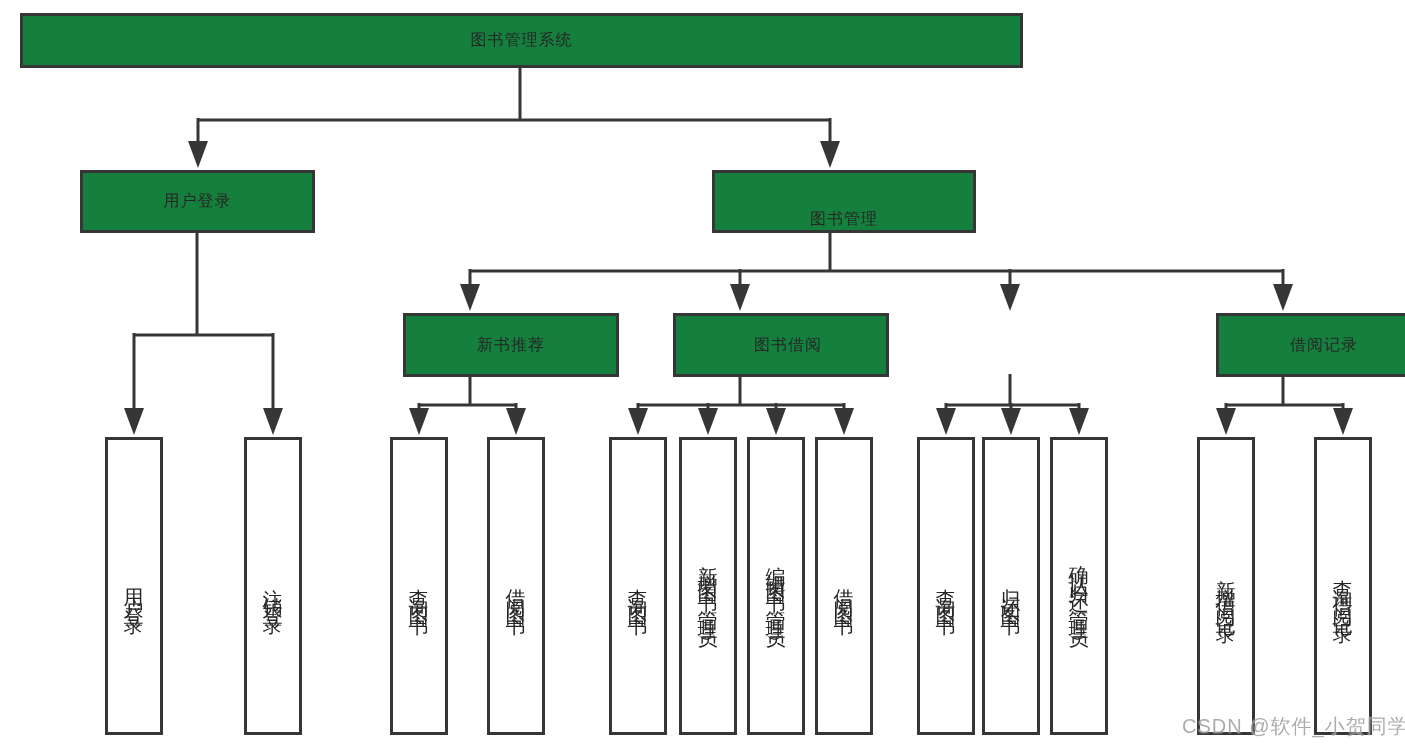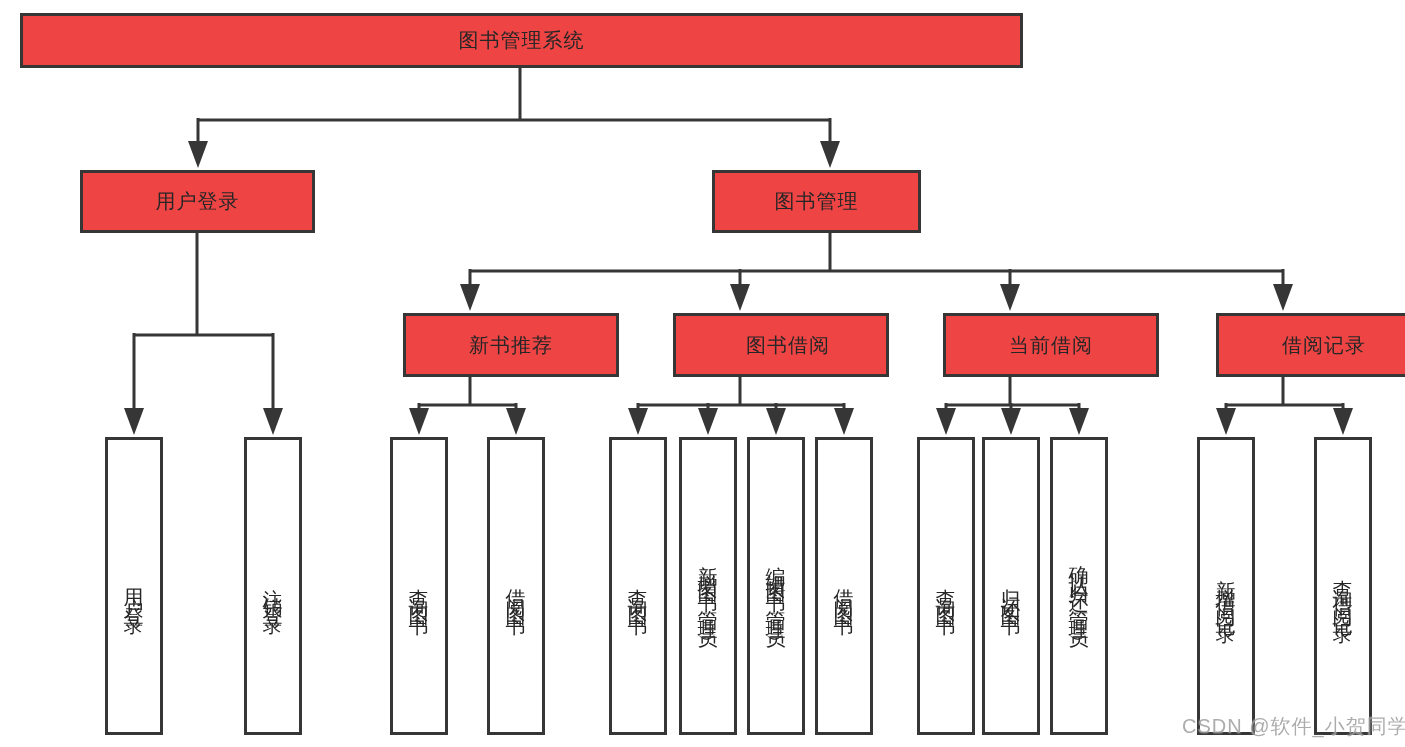--- a/index.html
+++ b/index.html
@@ -23,26 +23,26 @@
     stroke-width: 3;
     fill: none;
   }
   .connectors path.arrow {
     fill: #363636;
     stroke: none;
   }
   .hbox {
     position: absolute;
     box-sizing: border-box;
-    background: #ef4444;
+    background: #15803d;
     border: 3px solid #363636;
     display: flex;
     align-items: center;
     justify-content: center;
-    font-size: 20px;
+    font-size: 16px;
     letter-spacing: 1px;
     z-index: 1;
   }
   .lvl2 { top: 313px; width: 216px; height: 64px; margin-left: 41px; }
   .vbox {
     position: absolute;
     top: 437px;
     width: 58px;
     height: 298px;
     box-sizing: border-box;
@@ -104,32 +104,29 @@
     <path class="arrow" d="M1216,408 h20 L1226,435 z M1333,408 h20 L1343,435 z"></path>
   </svg>
 
   <div class="hbox" style="left:20px; top:13px; width:1003px; height:55px;">
     <span>图书管理系统</span>
   </div>
 
   <div class="hbox" style="left:80px; top:170px; width:235px; height:63px;">
     <span>用户登录</span>
   </div>
-  <div class="hbox" style="left:712px; top:170px; width:209px; height:63px;">
+  <div class="hbox" style="left:712px; top:170px; width:264px; height:63px;align-items:flex-end;">
     <span>图书管理</span>
   </div>
 
   <div class="hbox lvl2" style="left:362px;">
     <span>新书推荐</span>
   </div>
   <div class="hbox lvl2" style="left:632px;padding-left:14px;">
     <span>图书借阅</span>
-  </div>
-  <div class="hbox lvl2" style="left:902px;">
-    <span>当前借阅</span>
   </div>
   <div class="hbox lvl2" style="left:1175px;">
     <span>借阅记录</span>
   </div>
 
   <div class="vbox" style="left:105px;">
     <span class="vtext">用户登录</span>
   </div>
   <div class="vbox" style="left:244px;">
     <span class="vtext">注销登录</span>

